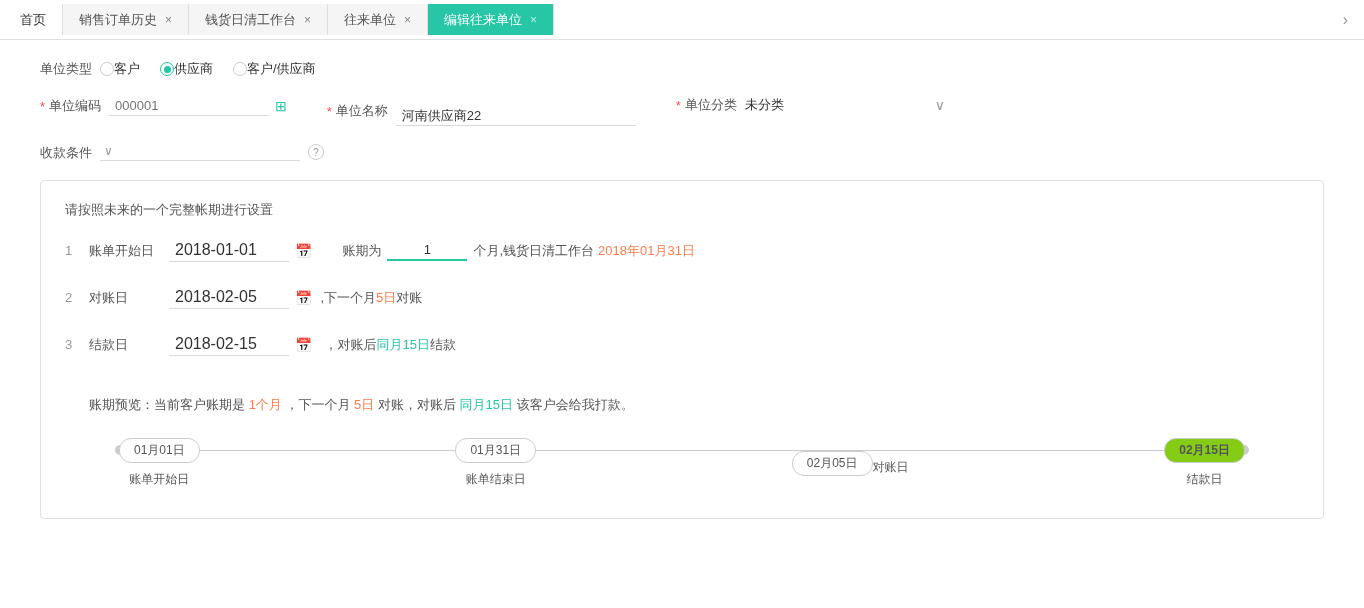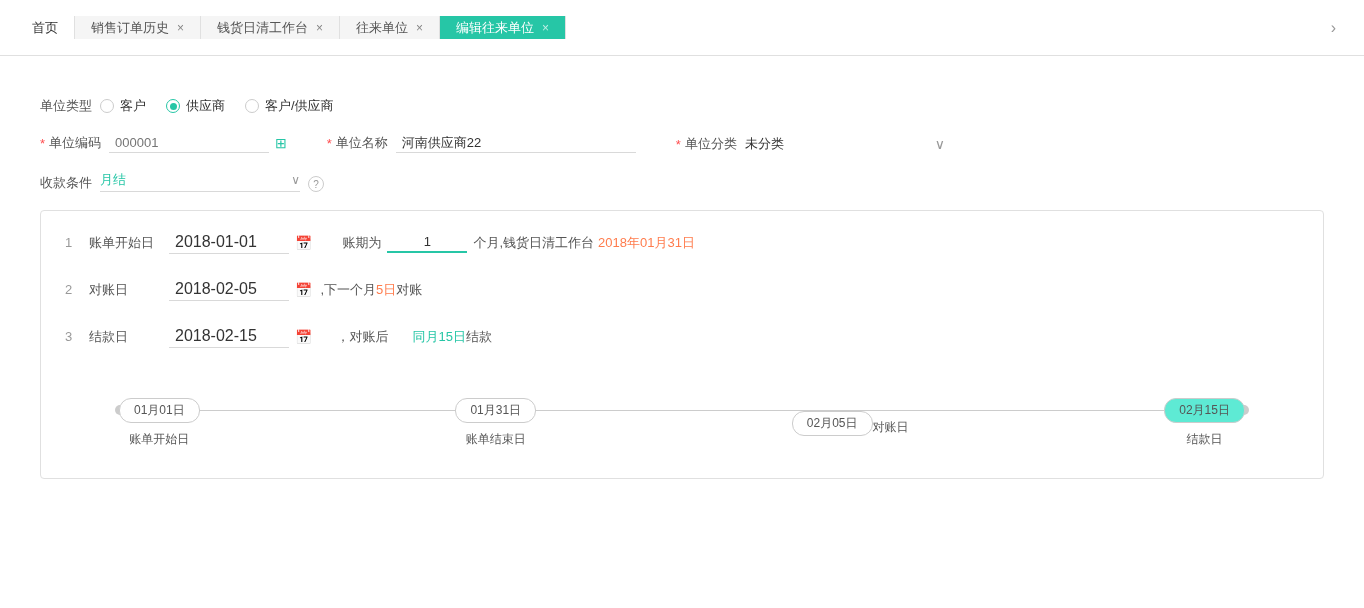--- a/index.html
+++ b/index.html
@@ -4,22 +4,22 @@
   <style>
     * { box-sizing: border-box; margin: 0; padding: 0; }
     body { font-family: 'Microsoft YaHei', Arial, sans-serif; font-size: 13px; color: #333; background: #f5f5f5; }
 
     
     .tabs-bar {
       display: flex;
       align-items: center;
       background: #fff;
       border-bottom: 1px solid #e0e0e0;
-      height: 56px;
-      padding: 16px;
+      height: 40px;
+      padding: 4px;
     }
     .tab-item {
       display: flex;
       align-items: center;
       padding: 0 16px;
       height: 100%;
       cursor: pointer;
       font-size: 13px;
       color: #555;
       border-right: 1px solid #e0e0e0;
@@ -50,21 +50,21 @@
     
     .main-content {
       padding: 20px 40px;
       background: #fff;
       min-height: calc(100vh - 40px);
     }
 
     
     .form-row {
       display: flex;
-      align-items: flex-end;
+      align-items: flex-start;
       margin-bottom: 18px;
     }
     .form-label {
       color: #555;
       font-size: 13px;
       margin-right: 8px;
       white-space: nowrap;
     }
     .required-star {
       color: #ff4d4f;
@@ -73,23 +73,21 @@
 
     
     .radio-group {
       display: flex;
       align-items: center;
       gap: 20px;
     }
     .radio-item {
       display: flex;
       align-items: center;
-      gap: 6px;
       cursor: pointer;
-      margin-top: 21px;
     }
     .radio-circle {
       width: 14px;
       height: 14px;
       border-radius: 50%;
       border: 1.5px solid #ccc;
       background: #fff;
       display: flex;
       align-items: center;
       justify-content: center;
@@ -111,20 +109,21 @@
       border-bottom: 1px solid #d9d9d9;
       outline: none;
       padding: 2px 6px;
       font-size: 13px;
       color: #333;
       background: transparent;
       width: 160px;
     }
     .form-input-wide {
       width: 240px;
+      margin-top: 10px;
     }
 
     .field-group {
       display: flex;
       align-items: center;
       margin-right: 40px;
     }
 
     
     .cal-icon {
@@ -239,21 +238,20 @@
       margin: 0 6px;
     }
     .highlight-orange {
       color: #ff7c4d;
       font-weight: 500;
       text-align: center;
     }
     .highlight-teal {
       color: #26c6a6;
       font-weight: 500;
-      margin-left: 24px;
     }
     .text-gray {
       color: #555;
     }
 
     
     .preview-section {
       padding: 16px 24px 10px;
     }
     .preview-text {
@@ -326,27 +324,27 @@
       <div class="unit-class-wrap">
         <span class="unit-class-val">未分类</span>
         <span class="unit-class-arrow">∨</span>
       </div>
     </div>
   </div>
 
   <div class="form-row">
     <span class="form-label">收款条件</span>
     <div class="dropdown-wrap">
-      <span class="dropdown-val">月结</span>
       <span class="dropdown-arrow">∨</span>
     </div>
     <span class="help-icon">?</span>
   </div>
 
   <div class="section-box">
+    <div class="section-title">请按照未来的一个完整帐期进行设置</div>
 
     <div class="setting-row">
       <span class="setting-num">1</span>
       <span class="setting-field-label">账单开始日</span>
       <input class="setting-date-input" type="text" value="2018-01-01" style="">
       <span class="cal-icon">📅</span>
       <div class="setting-period-wrap">
         <span class="text-gray">账期为</span>
         <input class="period-input" type="text" value="1" style="">
         <span class="text-gray">个月,钱货日清工作台</span>
@@ -362,26 +360,35 @@
       <span class="text-gray" style="margin-left:8px;">,下一个月</span>
       <span class="highlight-orange">5日</span>
       <span class="text-gray">对账</span>
     </div>
 
     <div class="setting-row">
       <span class="setting-num">3</span>
       <span class="setting-field-label">结款日</span>
       <input class="setting-date-input" type="text" value="2018-02-15" style="">
       <span class="cal-icon">📅</span>
-      <span class="text-gray" style="margin-left:24px;">，对账后</span>
+      <span class="text-gray" style="margin-left:12px;">，对账后</span>
       <span class="highlight-teal">同月15日</span>
       <span class="text-gray">结款</span>
     </div>
 
     <div class="preview-section">
+      <div class="preview-text">
+        <span>账期预览：当前客户账期是</span>
+        <span class="highlight-orange">1个月</span>
+        <span>，下一个月</span>
+        <span class="highlight-orange">5日</span>
+        <span>对账，对账后</span>
+        <span class="highlight-teal">同月15日</span>
+        <span>该客户会给我打款。</span>
+      </div>
 
       <div style="position:relative; padding: 0 30px; margin-top: 10px;">
 
         <div style="position:absolute; top: 12px; left: 30px; right: 30px; height: 1px; background: #ccc; z-index:0;"></div>
 
         <div style="position:absolute; top: 7px; left: 26px; width:10px; height:10px; border-radius:50%; background:#ccc; z-index:1;"></div>
 
         <div style="position:absolute; top: 7px; right: 26px; width:10px; height:10px; border-radius:50%; background:#ccc; z-index:1;"></div>
 
         <div style="display:flex; justify-content: space-between; position:relative; z-index:1;">
@@ -391,21 +398,21 @@
           </div>
           <div style="display:flex; flex-direction:column; align-items:center;">
             <div style="border:1px solid #ccc; border-radius:12px; padding:3px 14px; font-size:12px; color:#555; background:#fff;">01月31日</div>
             <div style="margin-top:8px; font-size:12px; color:#555;">账单结束日</div>
           </div>
           <div style="display:flex; flex-direction:row; align-items:center;">
             <div style="border:1px solid #ccc; border-radius:12px; padding:3px 14px; font-size:12px; color:#555; background:#fff;">02月05日</div>
             <div style="margin-top:8px; font-size:12px; color:#555;">对账日</div>
           </div>
           <div style="display:flex; flex-direction:column; align-items:center;">
-            <div style="border:1px solid #ccc; border-radius:12px; padding:3px 14px; font-size:12px; color:#555; background:#5eead4;">02月15日</div>
+            <div style="border:1px solid #ccc; border-radius:12px; padding:3px 14px; font-size:12px; color:#555; background:#84cc16;font-weight:bold;">02月15日</div>
             <div style="margin-top:8px; font-size:12px; color:#555;">结款日</div>
           </div>
         </div>
       </div>
     </div>
   </div>
 
 </div>
 
 </body></html>

